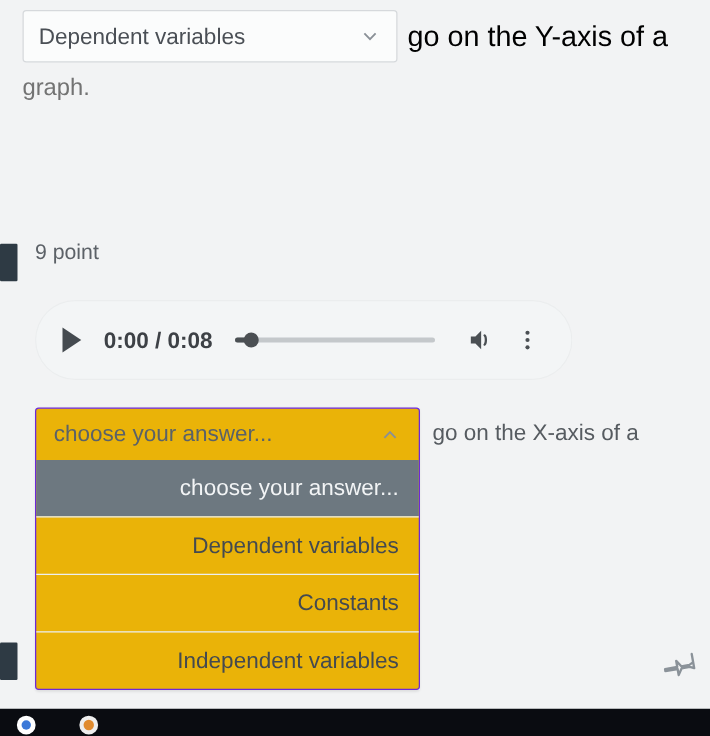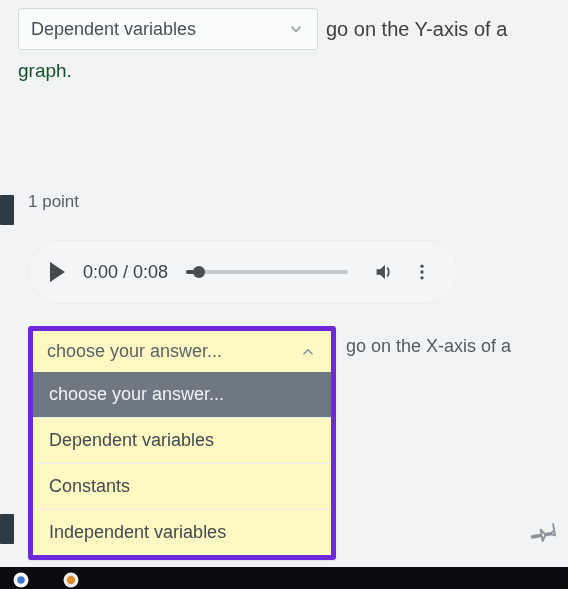--- a/index.html
+++ b/index.html
@@ -24,24 +24,24 @@
     justify-content: space-between;
     min-width: 300px;
     height: 42px;
     font-size: 18px;
     color: #4a4f55;
     cursor: pointer;
   }
   .select-box .val { flex: 1; }
   .chev { width: 18px; height: 18px; }
   .inline-text {
-    font-size: 20px;
-    color: #404040;
-  }
-  .graph-line { margin-top: 10px; font-size: 19px; color: #14532d; }
+    font-size: 23px;
+    color: #000000;
+  }
+  .graph-line { margin-top: 10px; font-size: 19px; color: #737373; }
   .points {
     margin-top: 110px;
     margin-left: 6px;
     font-size: 17px;
     color: #5c6167;
     display: flex;
     align-items: center;
   }
   .marker {
     width: 14px;
@@ -69,21 +69,21 @@
     width: 0; height: 0;
     border-left: 15px solid #444a4f;
     border-top: 10px solid transparent;
     border-bottom: 10px solid transparent;
     margin-right: 18px;
     cursor: pointer;
   }
   .time {
     font-size: 18px;
     color: #3d4146;
-    font-weight: 400;
+    font-weight: 700;
     margin-right: 18px;
     white-space: nowrap;
   }
   .track {
     flex: 1;
     height: 4px;
     background: #c4c8cb;
     border-radius: 3px;
     position: relative;
     margin-right: 22px;
@@ -112,24 +112,25 @@
     cursor: pointer;
   }
   .more-btn { margin-left: 10px; }
   .q2row {
     margin: 22px 0 0 28px;
     display: flex;
     align-items: flex-start;
   }
   .dropdown-open {
     width: 308px;
-    border: 5px solid #6d28d9;
-    border-radius: 3px;
-    background: #fef9c3;
+    border: 1px solid #6d28d9;
+    border-radius: 3px;
+    background: #eab308;
     box-shadow: 0 1px 2px rgba(0,0,0,0.08);
+    text-align: right;
   }
   .dd-header {
     display: flex;
     align-items: center;
     justify-content: space-between;
     padding: 10px 14px;
     font-size: 18px;
     color: #5b6268;
   }
   .dd-option {
@@ -183,21 +184,21 @@
           <path d="M6 9l6 6 6-6" fill="none" stroke="#8a9097" stroke-width="2"></path>
         </svg>
     </div>
     <span class="inline-text">go on the Y-axis of a</span>
   </div>
   <div class="graph-line">graph.</div>
 </div>
 
 <div class="marker m1"></div>
 <div class="points">
-  <span class="points-text">1 point</span>
+  <span class="points-text">9 point</span>
 </div>
 
 <div class="audio">
   <div class="play-btn"></div>
   <div class="time">
     <span>0:00</span> / <span>0:08</span>
   </div>
   <div class="track">
     <div class="thumb"></div>
   </div>

